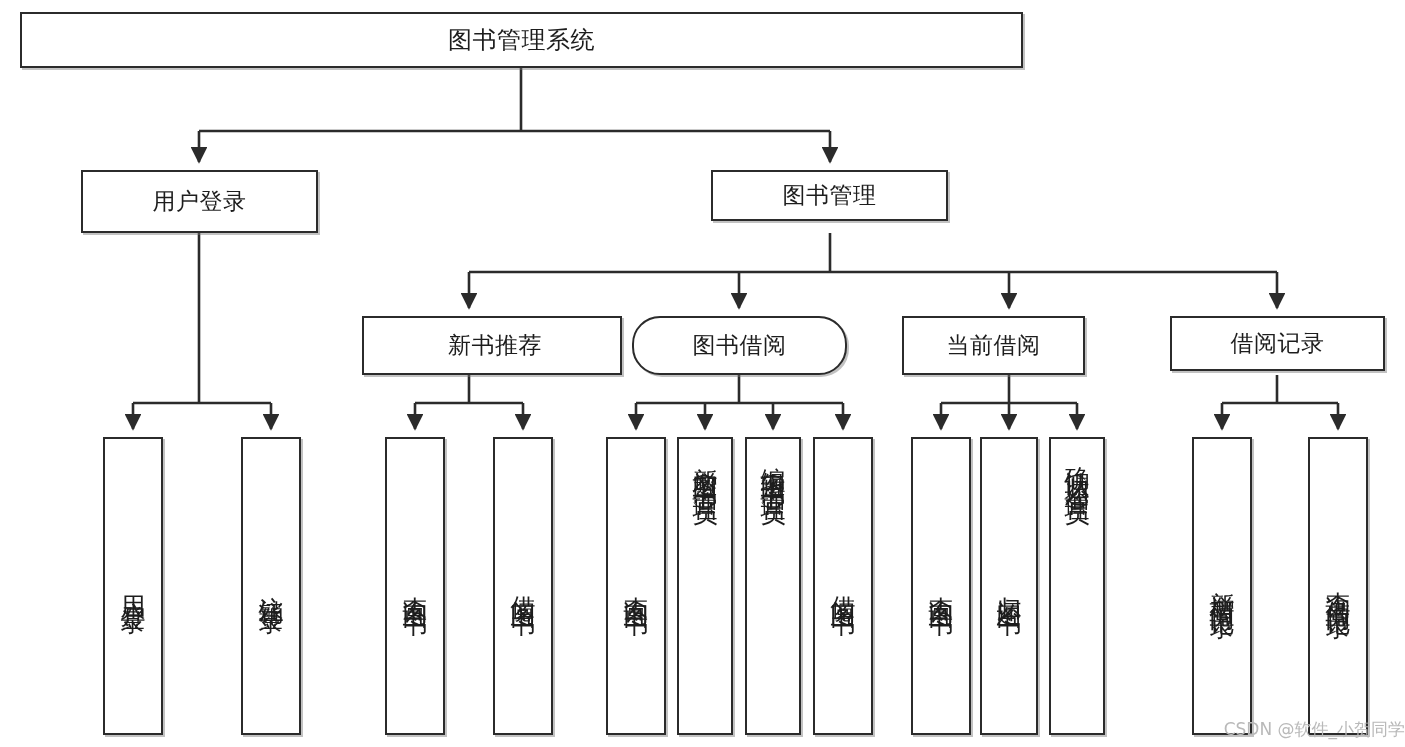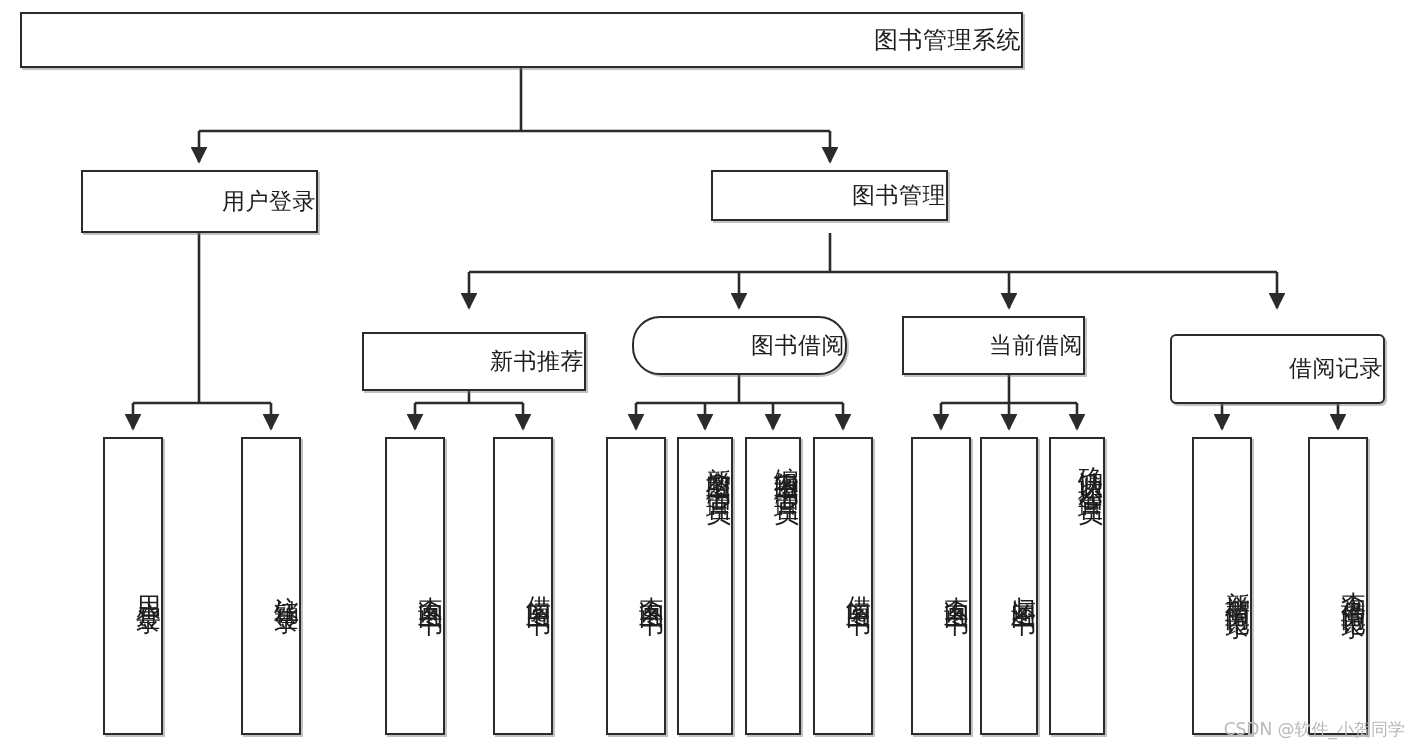--- a/index.html
+++ b/index.html
@@ -23,21 +23,21 @@
     height: 747px;
   }
   .node {
     position: absolute;
     box-sizing: border-box;
     background: #ffffff;
     border: 2.5px solid #2b2b2b;
     box-shadow: 2px 2px 0 rgba(120,120,120,0.45);
     display: flex;
     align-items: center;
-    justify-content: flex-end;
+    justify-content: center;
     z-index: 3;
   }
   .node .label {
     color: #1d1d1d;
     line-height: 1.02;
     text-align: center;
     white-space: nowrap;
     user-select: none;
   }
   
@@ -134,30 +134,30 @@
     <span class="label">图书管理系统</span>
   </div>
 
   <div class="node horiz" style="left:81px; top:170px; width:237px; height:63px;">
     <span class="label">用户登录</span>
   </div>
   <div class="node horiz" style="left:711px; top:170px; width:237px; height:51px;">
     <span class="label">图书管理</span>
   </div>
 
-  <div class="node horiz" style="left:362px; top:332px; width:224px; height:59px;padding-left:6px;">
+  <div class="node horiz" style="left:362px; top:316px; width:260px; height:59px;padding-left:6px;">
     <span class="label">新书推荐</span>
   </div>
   <div class="node horiz" style="left:632px; top:316px; width:215px; height:59px;border-radius:28px;">
     <span class="label">图书借阅</span>
   </div>
   <div class="node horiz" style="left:902px; top:316px; width:183px; height:59px;">
     <span class="label">当前借阅</span>
   </div>
-  <div class="node horiz" style="left:1170px; top:334px; width:215px; height:70px;border-radius:6px;">
+  <div class="node horiz" style="left:1170px; top:316px; width:215px; height:55px;">
     <span class="label">借阅记录</span>
   </div>
 
   <div class="node vert centered" style="left:103px; top:437px; width:60px; height:298px;">
     <span class="label">用户登录</span>
   </div>
   <div class="node vert centered" style="left:241px; top:437px; width:60px; height:298px;">
     <span class="label">注销登录</span>
   </div>
 

